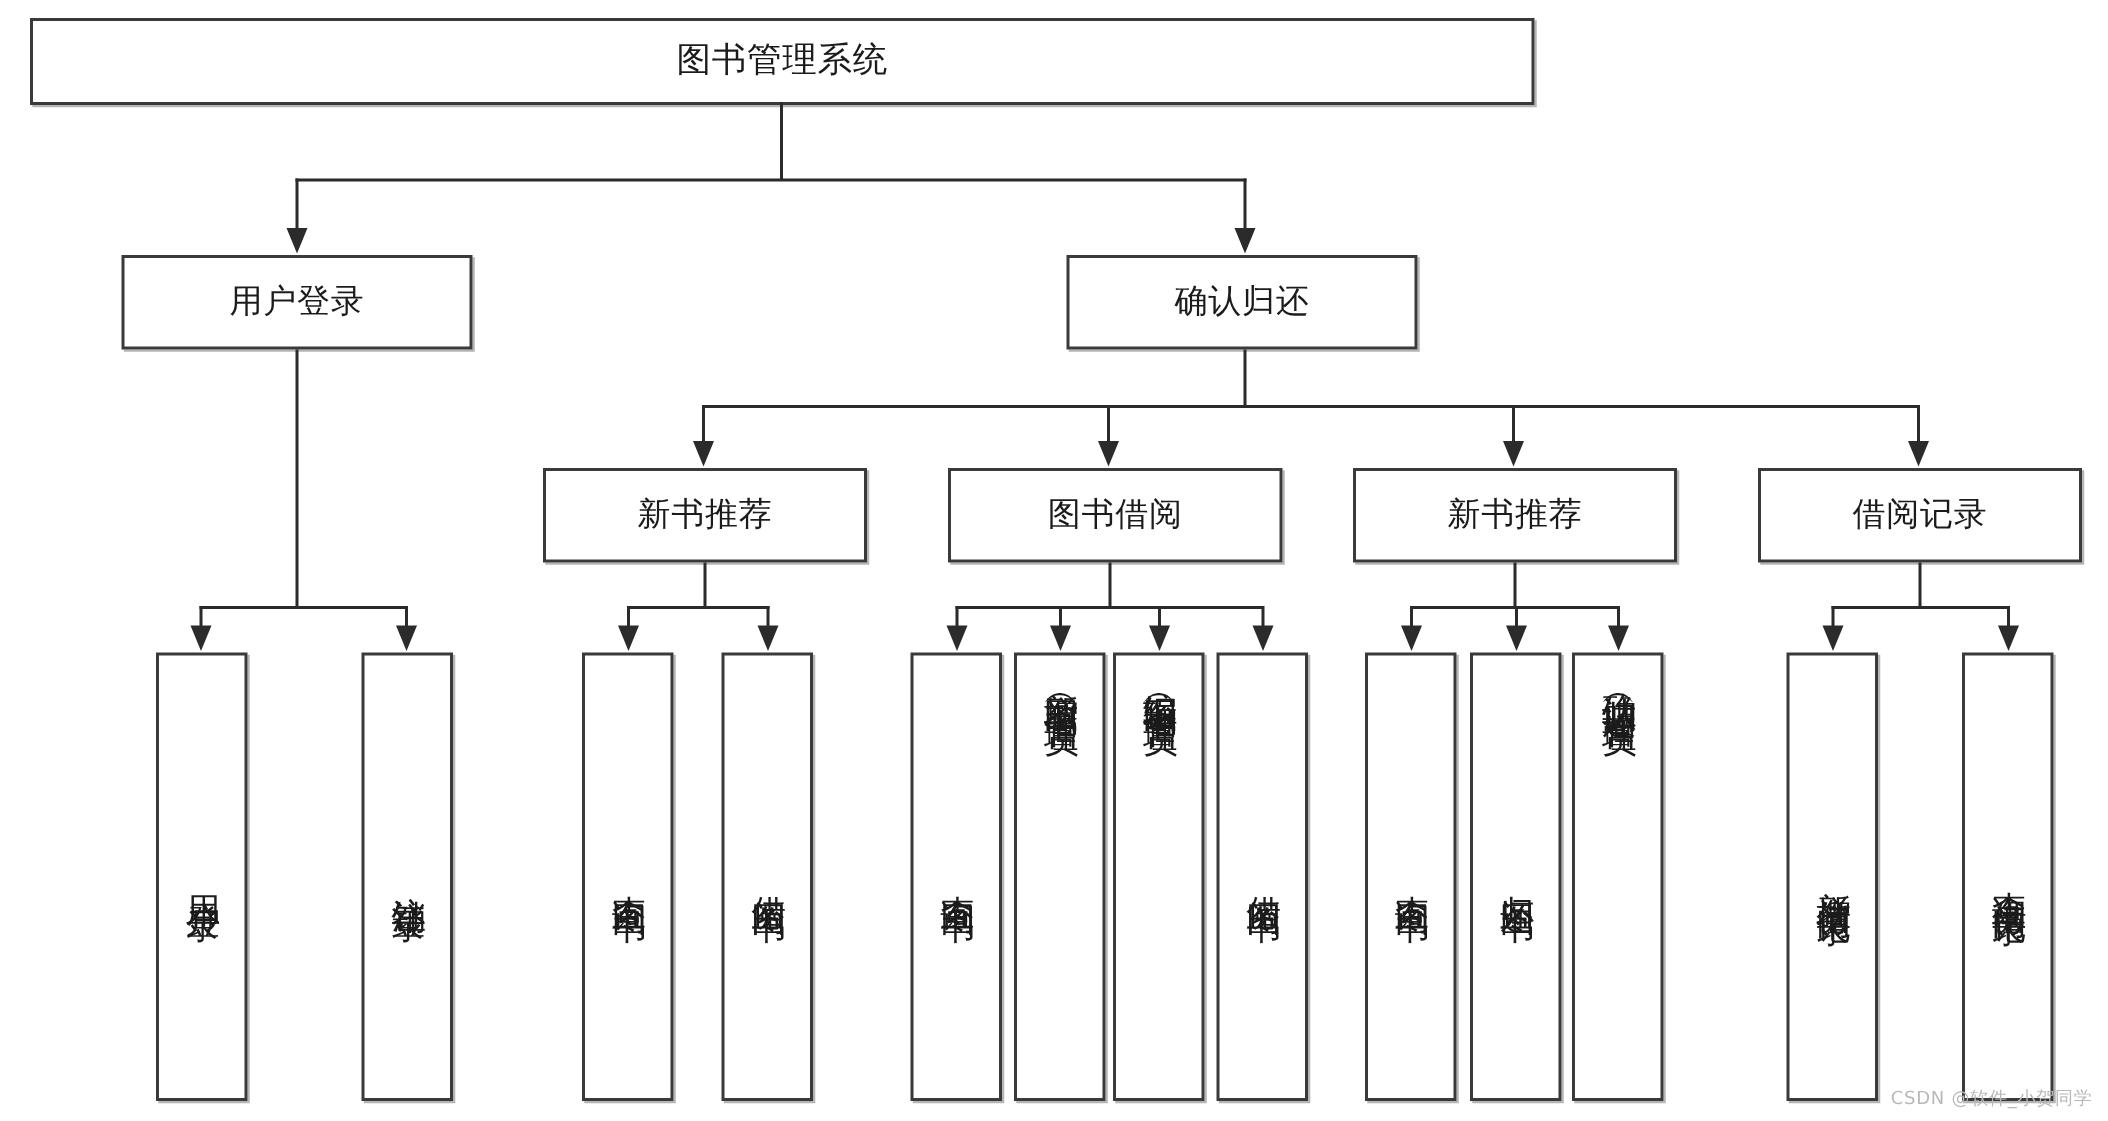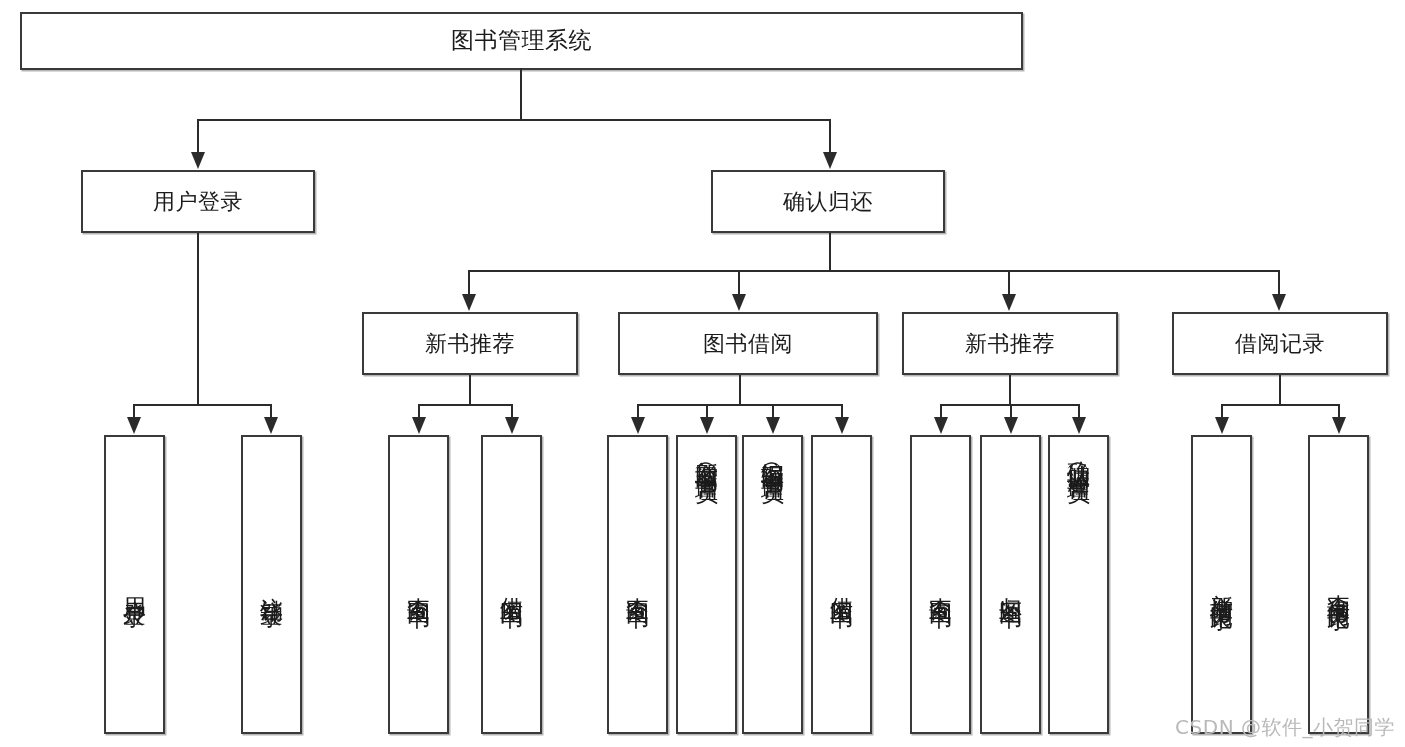--- a/index.html
+++ b/index.html
@@ -74,21 +74,21 @@
     border-left: 7px solid transparent;
     border-right: 7px solid transparent;
     border-top: 17px solid #2b2b2b;
   }
 
   
   #watermark {
     position: absolute;
     right: 10px;
     bottom: 6px;
-    font-size: 20px;
+    font-size: 12px;
     color: #b9b9b9;
     white-space: nowrap;
     letter-spacing: 0.5px;
     user-select: none;
   }
 </style>
 </head>
 <body>
 
 <div id="canvas">
@@ -127,21 +127,21 @@
   <div class="edge v" style="left:738px; top:270px; height:25px;"></div>
   <div class="arrow" style="left:732px; top:294px;"></div>
   <div class="edge v" style="left:1008px; top:270px; height:25px;"></div>
   <div class="arrow" style="left:1002px; top:294px;"></div>
   <div class="edge v" style="left:1278px; top:270px; height:25px;"></div>
   <div class="arrow" style="left:1272px; top:294px;"></div>
 
   <div class="node horiz" style="left:362px; top:312px; width:216px; height:63px;">
     <span class="label">新书推荐</span>
   </div>
-  <div class="node horiz" style="left:618px; top:312px; width:260px; height:63px;">
+  <div class="node horiz" style="left:632px; top:312px; width:223px; height:63px;">
     <span class="label">图书借阅</span>
   </div>
   <div class="node horiz" style="left:902px; top:312px; width:216px; height:63px;">
     <span class="label">新书推荐</span>
   </div>
   <div class="node horiz" style="left:1172px; top:312px; width:216px; height:63px;justify-content:center;">
     <span class="label">借阅记录</span>
   </div>
 
   <div class="edge v" style="left:469px; top:375px; height:30px;"></div>

